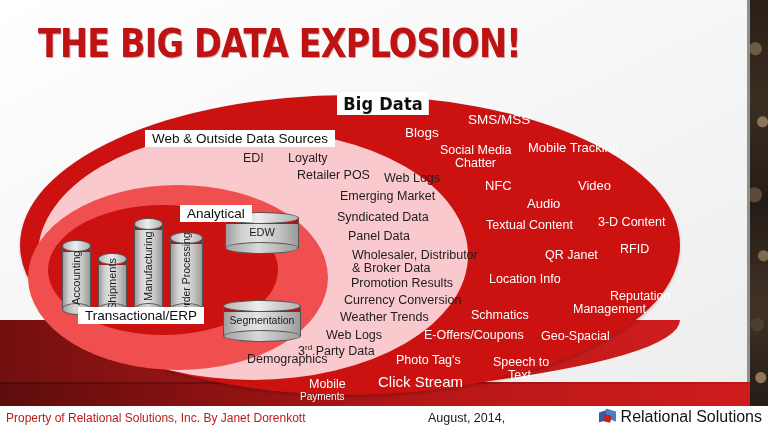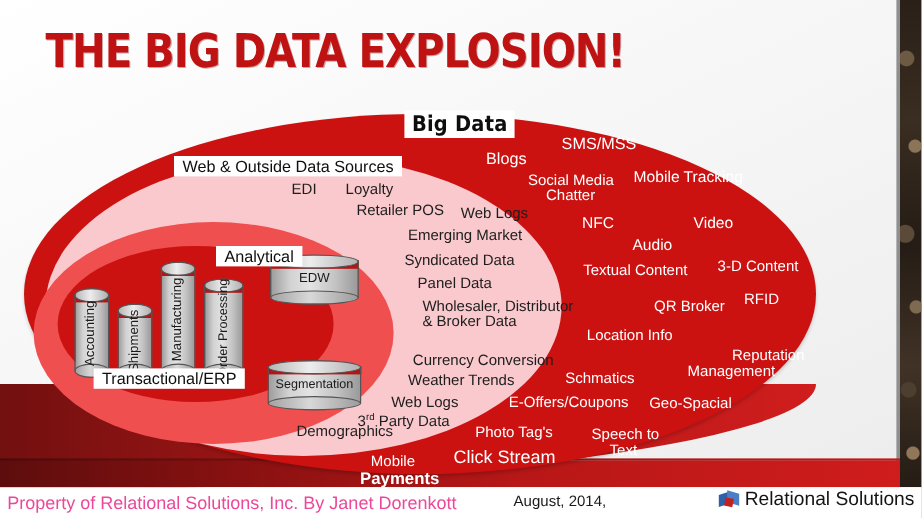--- a/index.html
+++ b/index.html
@@ -106,21 +106,21 @@
   .cyl.vert .lbl{writing-mode:vertical-rl;transform:rotate(180deg);}
 
   
   .w{position:absolute;white-space:nowrap;z-index:20;line-height:1.1;text-align:center;}
   .w.dark{color:#1d1d1d;}
   .w.light{color:#ffffff;}
   sup{font-size:.65em;vertical-align:super;}
 
   
   .footer{position:absolute;left:0;bottom:0;width:768px;height:26px;background:#ffffff;}
-  .footer .credit{position:absolute;left:6px;top:5px;font-size:15px;color:#ec4899;white-space:nowrap;}
+  .footer .credit{position:absolute;left:6px;top:5px;font-size:12px;color:#b91c1c;white-space:nowrap;}
   .footer .date{position:absolute;left:428px;top:5px;font-size:12.5px;color:#1a1a1a;white-space:nowrap;}
   .logo{position:absolute;right:6px;top:2px;display:flex;align-items:center;gap:4px;}
   .logo .mark{width:18px;height:16px;position:relative;flex:none;}
   .logo .mark i{position:absolute;display:block;}
   .logo .mark .b1{left:0;top:2px;width:9px;height:10px;background:#2f5fa8;transform:skewY(-18deg);}
   .logo .mark .b2{left:7px;top:1px;width:10px;height:10px;background:#4a7fc8;transform:skewY(16deg);}
   .logo .mark .r1{left:5px;top:6px;width:7px;height:7px;background:#c42020;transform:rotate(12deg);}
   .logo .txt{font-size:16px;color:#141414;white-space:nowrap;}
 </style>
 </head>
@@ -148,44 +148,45 @@
   <div class="w light" style="left:405px;top:126px;font-size:13.5px;">Blogs</div>
   <div class="w light" style="left:468px;top:113px;font-size:13.5px;">SMS/MSS</div>
   <div class="w light" style="left:440px;top:144px;font-size:12.5px;">Social Media</div>
   <div class="w light" style="left:455px;top:157px;font-size:12.5px;">Chatter</div>
   <div class="w light" style="left:528px;top:141px;font-size:13px;">Mobile Tracking</div>
   <div class="w light" style="left:485px;top:179px;font-size:13px;">NFC</div>
   <div class="w light" style="left:578px;top:179px;font-size:13px;">Video</div>
   <div class="w light" style="left:527px;top:197px;font-size:13px;">Audio</div>
   <div class="w light" style="left:486px;top:219px;font-size:12.5px;">Textual Content</div>
   <div class="w light" style="left:598px;top:216px;font-size:12.5px;">3-D Content</div>
-  <div class="w light" style="left:545px;top:249px;font-size:12.5px;">QR Broker</div>
+  <div class="w light" style="left:545px;top:249px;font-size:12.5px;">QR Janet</div>
   <div class="w light" style="left:620px;top:243px;font-size:12.5px;">RFID</div>
   <div class="w light" style="left:489px;top:273px;font-size:12.5px;">Location Info</div>
   <div class="w light" style="left:581px;top:290px;font-size:12.5px;margin-left:29px;">Reputation</div>
   <div class="w light" style="left:573px;top:303px;font-size:12.5px;">Management</div>
   <div class="w light" style="left:471px;top:309px;font-size:12.5px;">Schmatics</div>
   <div class="w light" style="left:541px;top:330px;font-size:12.5px;">Geo-Spacial</div>
   <div class="w light" style="left:424px;top:329px;font-size:12.5px;">E-Offers/Coupons</div>
   <div class="w light" style="left:396px;top:354px;font-size:12.5px;">Photo Tag's</div>
   <div class="w light" style="left:493px;top:356px;font-size:12.5px;">Speech to</div>
   <div class="w light" style="left:508px;top:369px;font-size:12.5px;">Text</div>
   <div class="w light" style="left:378px;top:374px;font-size:15px;">Click Stream</div>
   <div class="w light" style="left:309px;top:378px;font-size:12.5px;">Mobile</div>
-  <div class="w light" style="left:300px;top:391px;font-size:14px;font-weight:bold;">Payments</div>
+  <div class="w light" style="left:300px;top:391px;font-size:10px;">Payments</div>
 
   <div class="w dark" style="left:243px;top:152px;font-size:12.5px;">EDI</div>
   <div class="w dark" style="left:288px;top:152px;font-size:12.5px;">Loyalty</div>
   <div class="w dark" style="left:297px;top:169px;font-size:12.5px;">Retailer POS</div>
   <div class="w dark" style="left:384px;top:172px;font-size:12.5px;">Web Logs</div>
   <div class="w dark" style="left:340px;top:190px;font-size:12.5px;">Emerging Market</div>
   <div class="w dark" style="left:337px;top:211px;font-size:12.5px;">Syndicated Data</div>
   <div class="w dark" style="left:348px;top:230px;font-size:12.5px;">Panel Data</div>
   <div class="w dark" style="left:352px;top:249px;font-size:12.5px;">Wholesaler, Distributor</div>
   <div class="w dark" style="left:352px;top:262px;font-size:12.5px;">&amp; Broker Data</div>
+  <div class="w dark" style="left:351px;top:277px;font-size:12.5px;">Promotion Results</div>
   <div class="w dark" style="left:344px;top:294px;font-size:12.5px;">Currency Conversion</div>
   <div class="w dark" style="left:340px;top:311px;font-size:12.5px;">Weather Trends</div>
   <div class="w dark" style="left:326px;top:329px;font-size:12.5px;">Web Logs</div>
   <div class="w dark" style="left:298px;top:344px;font-size:12.5px;"><span>3<sup>rd</sup> Party Data</span></div>
   <div class="w dark" style="left:247px;top:353px;font-size:12.5px;">Demographics</div>
 
   <div class="cyl vert" style="left:62px;top:240px;width:29px;height:75px;">
     <div class="body"></div>
       <div class="cap-red"></div>
     <div class="bot"></div>

